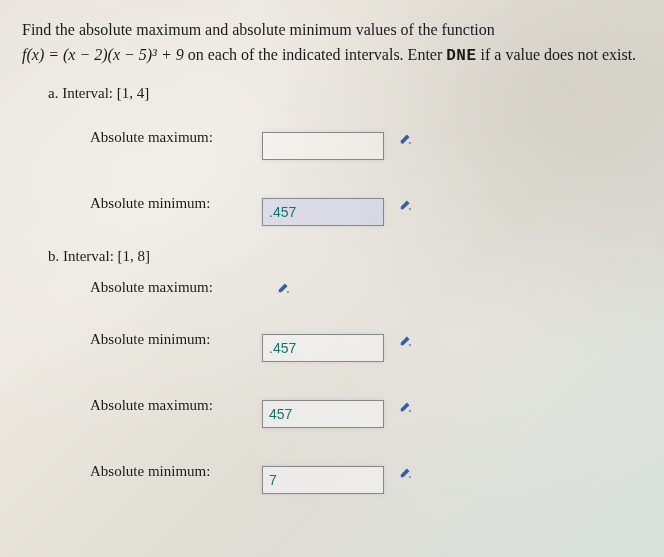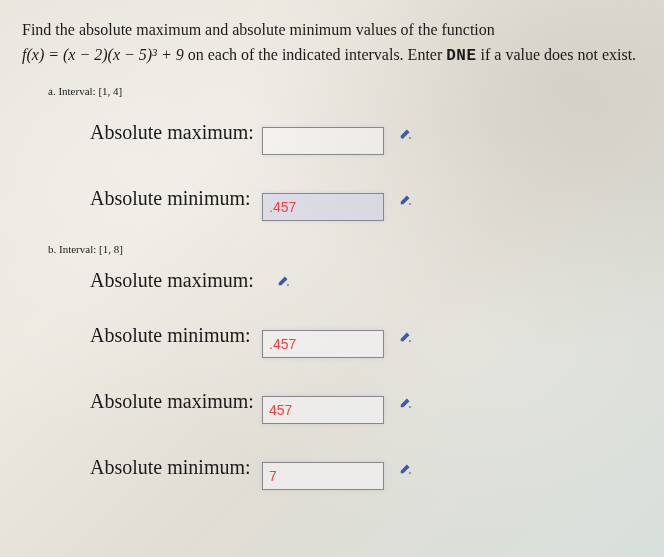--- a/index.html
+++ b/index.html
@@ -20,40 +20,40 @@
     background: radial-gradient(ellipse at 20% 30%, rgba(255,255,255,0.25) 0%, transparent 50%),
                 radial-gradient(ellipse at 70% 60%, rgba(255,255,255,0.18) 0%, transparent 45%),
                 radial-gradient(ellipse at 85% 15%, rgba(180,175,165,0.3) 0%, transparent 40%);
     pointer-events: none;
   }
   .content { position: relative; z-index: 1; }
   .prompt { font-size: 16px; line-height: 1.55; margin-bottom: 16px; }
   .prompt .fn { font-style: italic; }
   .mono { font-family: 'Courier New', monospace; letter-spacing: 0.5px; font-weight: bold; }
   .interval-block { margin-bottom: 10px; }
-  .interval-label { font-size: 11px; margin: 8px 0 14px 26px; }
+  .interval-label { font-size: 15px; margin: 8px 0 14px 26px; }
   .row {
     display: flex;
     align-items: center;
     margin: 0 0 22px 68px;
   }
   .field-label {
-    font-size: 20px;
+    font-size: 15px;
     width: 172px;
     text-align: left;
   }
   .input-box {
     width: 122px;
     height: 28px;
     border: 1px solid #888;
     background: rgba(255,255,255,0.35);
     padding: 3px 6px;
     font-size: 14px;
     font-family: Arial, sans-serif;
-    color: #ef4444;
+    color: #0f766e;
     box-shadow: 0 0 4px rgba(100,100,200,0.15);
     margin-top: 16px;
   }
   .input-box.highlight { background: rgba(200,205,235,0.45); }
   .input-box.light { background: rgba(245,245,250,0.55); }
   .hint-icon {
     margin-left: 14px;
     width: 16px;
     height: 16px;
     display: inline-flex;

